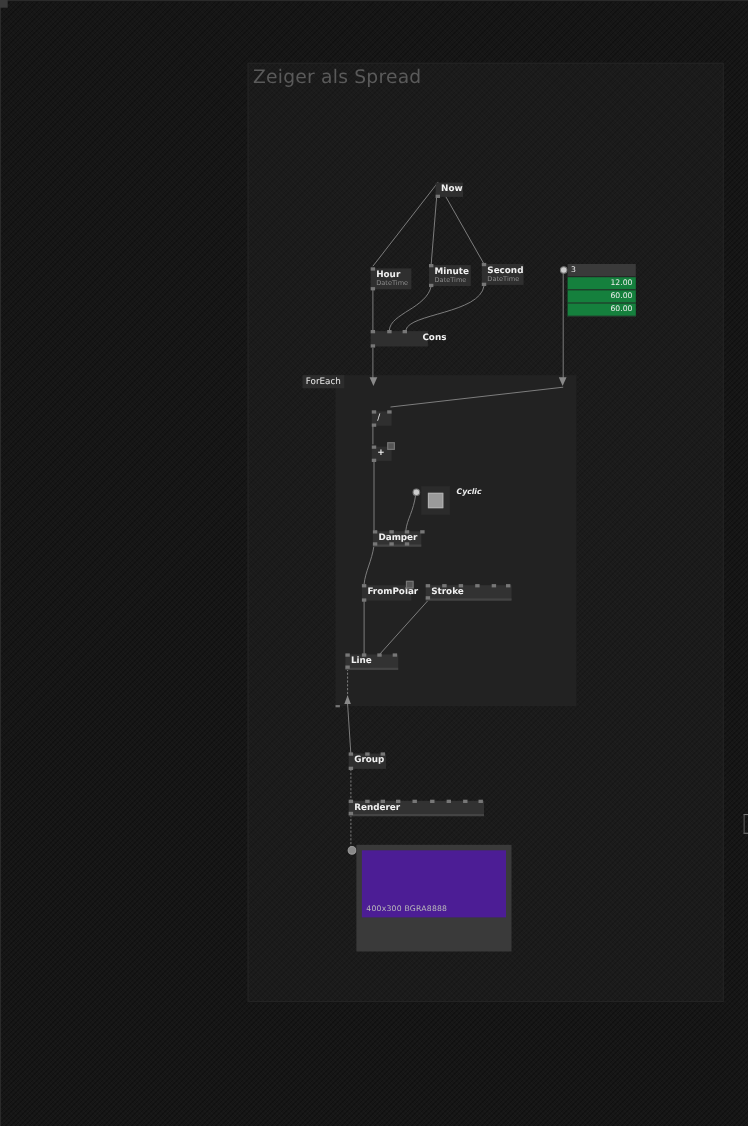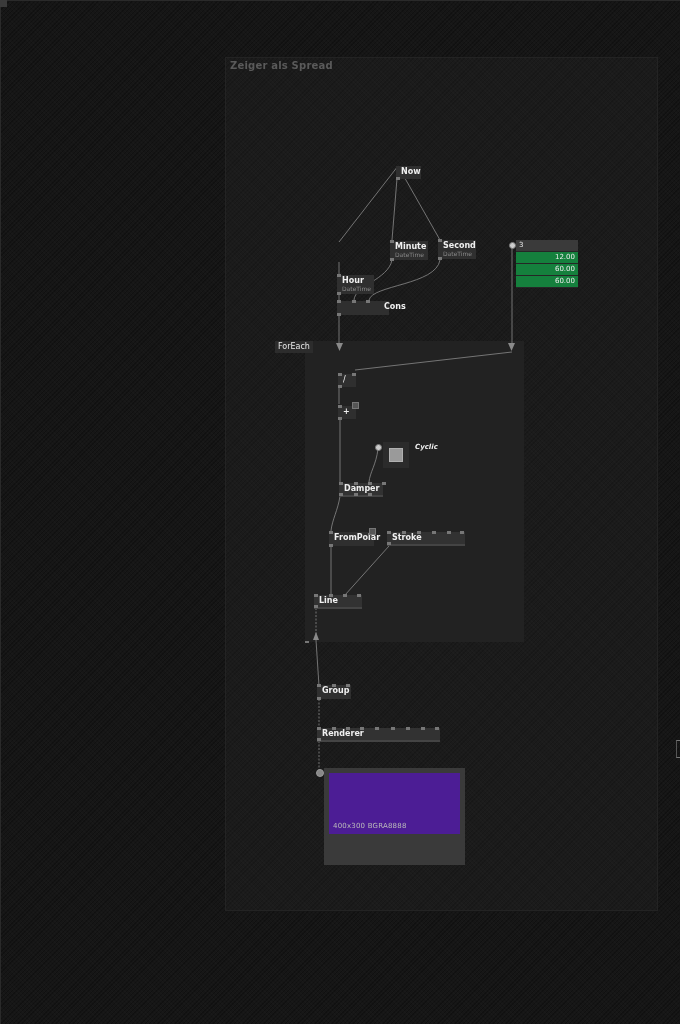--- a/index.html
+++ b/index.html
@@ -16,21 +16,21 @@
     .corner-tab { position:absolute; left:0; top:0; width:7px; height:7px; background:#3a3a3a; }
     .right-handle { position:absolute; left:676px; top:740px; width:4px; height:16px; border-left:1px solid #555; border-top:1px solid #777; border-bottom:1px solid #777; }
 
     .canvas {
       position:absolute; left:225px; top:57px; width:431px; height:852px;
       background:#1b1b1b; border:1px solid #232323;
       background-image:
         repeating-linear-gradient(45deg, rgba(255,255,255,0.01) 0 1px, transparent 1px 3px),
         repeating-linear-gradient(-45deg, rgba(0,0,0,0.15) 0 1px, transparent 1px 3px);
     }
-    .canvas-title { position:absolute; left:230px; top:60px; font-size:10px; color:#5a5a5a; letter-spacing:0.2px;font-weight:bold; }
+    .canvas-title { position:absolute; left:230px; top:60px; font-size:17px; color:#5a5a5a; letter-spacing:0.2px; }
 
     .region {
       position:absolute; left:305px; top:341px; width:219px; height:301px; background:#222222;
     }
     .region-label {
       position:absolute; left:275px; top:341px; height:12px; padding:0 3px;
       background:#2c2c2c; font-size:8px; line-height:12px; color:#e8e8e8;
     }
 
     .node {
@@ -119,21 +119,21 @@
     <path d="M381 830 L394 822 L397 805"></path>
     <path d="M394 822 L398 812"></path>
   </g>
 </svg>
 
 <div class="node" style="left:396px;top:151px;width:25px;height:13px;margin-top:15px;">
   <span>Now</span>
   <div class="pin b" style="left:0"></div>
 </div>
 
-<div class="node" style="left:337px;top:244px;width:37px;height:19px;margin-top:31px;">
+<div class="node" style="left:337px;top:244px;width:37px;height:19px;">
   <span>Hour</span>
   <span class="sub">DateTime</span>
   <div class="pin t" style="left:0"></div>
   <div class="pin b" style="left:0"></div>
 </div>
 
 <div class="node" style="left:390px;top:241px;width:38px;height:19px;">
   <span>Minute</span>
   <span class="sub">DateTime</span>
   <div class="pin t" style="left:0"></div>

